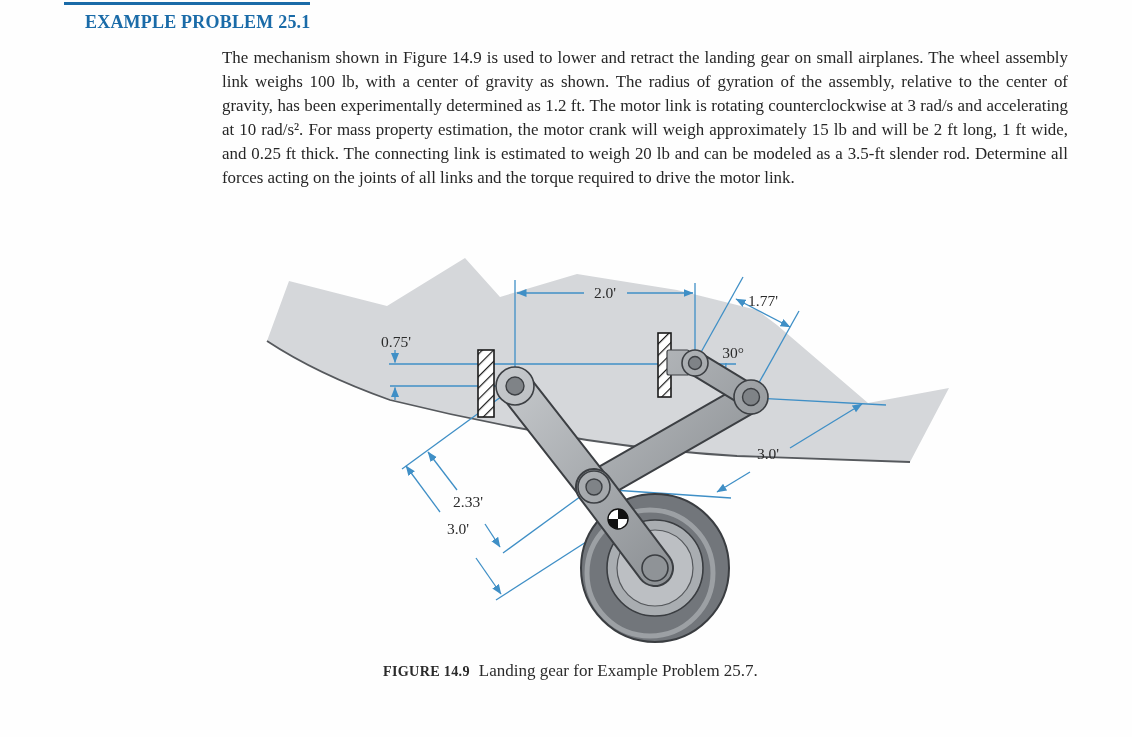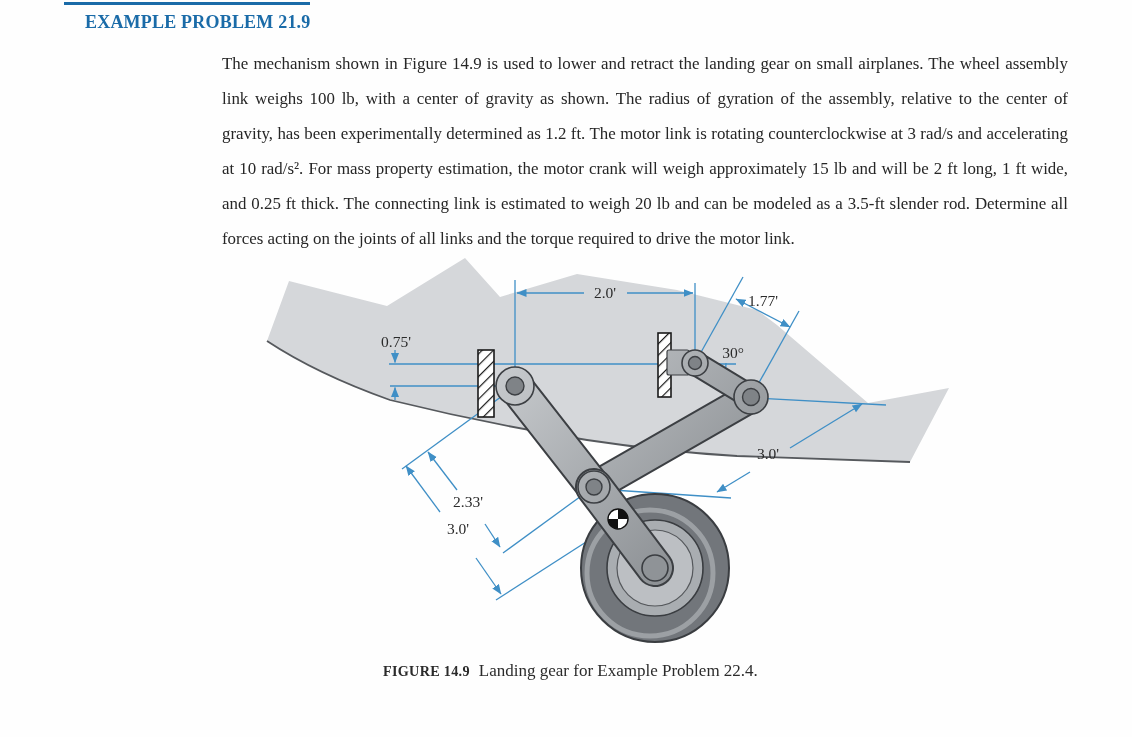--- a/index.html
+++ b/index.html
@@ -4,32 +4,32 @@
 <style>
   html,body{margin:0;padding:0;}
   body{
     width:1132px;height:737px;position:relative;overflow:hidden;
     background:#fefefe;font-family:"Liberation Serif",serif;color:#262626;
   }
   .top-rule{position:absolute;left:64px;top:2px;width:246px;height:3px;background:#1a6ba8;}
   .title{position:absolute;left:85px;top:12px;font-size:18px;font-weight:bold;
          letter-spacing:.2px;color:#1a6ba8;}
   .body-text{position:absolute;left:222px;top:46px;width:846px;
-         font-size:16.9px;line-height:35px;text-align:justify;color:#262626;}
+         font-size:16.9px;line-height:24px;text-align:justify;color:#262626;}
   .figure-wrap{position:absolute;left:257px;top:245px;width:700px;height:412px;}
   .caption{position:absolute;left:383px;top:661px;white-space:nowrap;color:#2b2b2b;}
   .cap-label{font-weight:bold;font-size:14.2px;letter-spacing:.3px;}
   .cap-text{font-size:17px;margin-left:9px;}
   svg text{font-family:"Liberation Serif",serif;font-size:15.5px;fill:#2a2a2a;}
 </style>
 </head>
 <body>
 
 <div class="top-rule"></div>
-<div class="title">EXAMPLE PROBLEM 21.9</div>
+<div class="title">EXAMPLE PROBLEM 25.1</div>
 <div class="body-text">The mechanism shown in Figure 14.9 is used to lower and retract the landing gear on small airplanes. The wheel assembly link weighs 100 lb, with a center of gravity as shown. The radius of gyration of the assembly, relative to the center of gravity, has been experimentally determined as 1.2 ft. The motor link is rotating counterclockwise at 3 rad/s and accelerating at 10 rad/s². For mass property estimation, the motor crank will weigh approximately 15 lb and will be 2 ft long, 1 ft wide, and 0.25 ft thick. The connecting link is estimated to weigh 20 lb and can be modeled as a 3.5-ft slender rod. Determine all forces acting on the joints of all links and the torque required to drive the motor link.</div>
 
 <div class="figure-wrap">
 <svg width="700" height="412" viewBox="240 245 700 412">
   <defs>
     <linearGradient id="lg" gradientUnits="userSpaceOnUse" x1="450" y1="330" x2="700" y2="580">
       <stop offset="0" stop-color="#d2d5d8"></stop>
           <stop offset="1" stop-color="#85898d"></stop>
     </linearGradient>
     <pattern id="hatch" width="8" height="8" patternUnits="userSpaceOnUse" patternTransform="rotate(45)">
@@ -126,14 +126,14 @@
   <text x="746" y="306" text-anchor="middle">1.77'</text>
   <text x="379" y="347" text-anchor="middle">0.75'</text>
   <text x="716" y="358" text-anchor="middle">30°</text>
   <text x="451" y="507" text-anchor="middle">2.33'</text>
   <text x="441" y="534" text-anchor="middle">3.0'</text>
   <text x="751" y="459" text-anchor="middle">3.0'</text>
 </svg>
 </div>
 
 <div class="caption">
-  <span class="cap-label">FIGURE 14.9</span><span class="cap-text">Landing gear for Example Problem 22.4.</span>
+  <span class="cap-label">FIGURE 14.9</span><span class="cap-text">Landing gear for Example Problem 25.7.</span>
 </div>
 
 </body></html>

